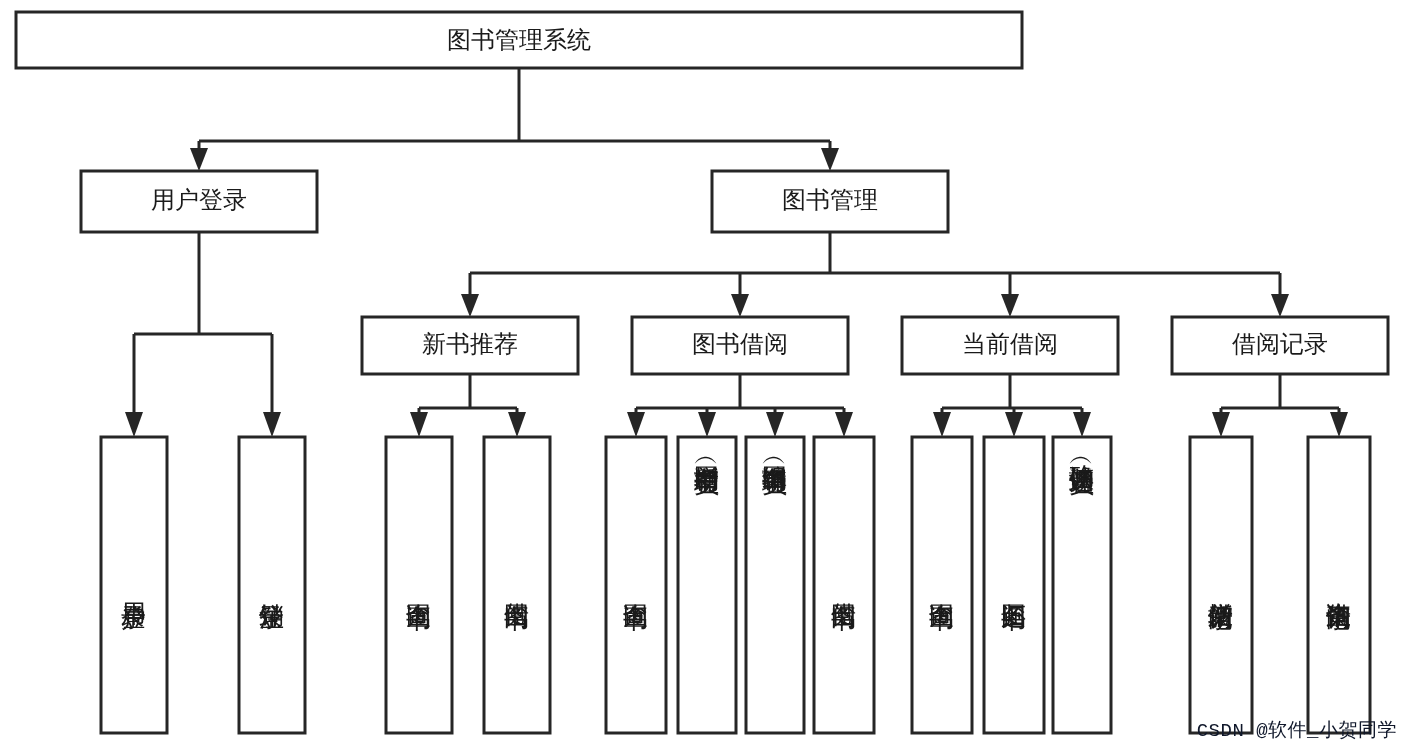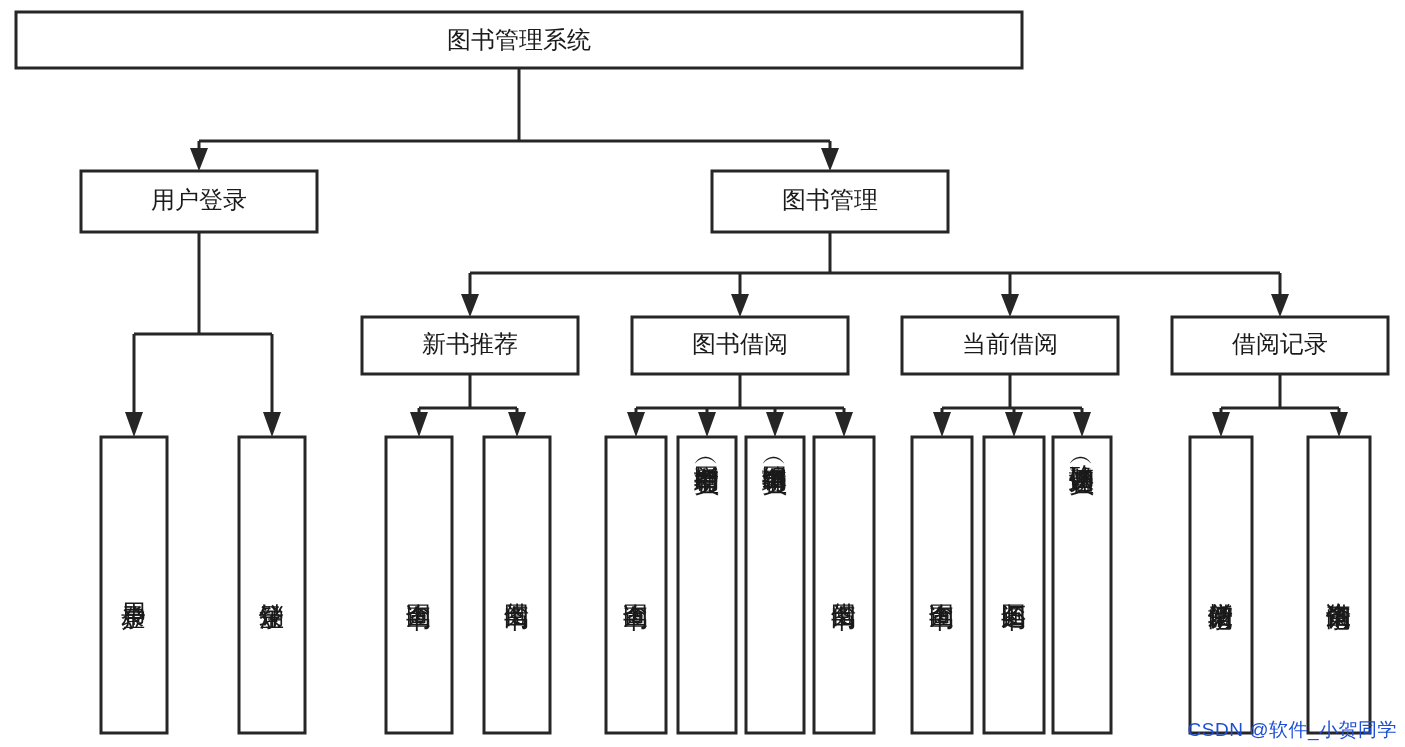--- a/index.html
+++ b/index.html
@@ -62,23 +62,23 @@
     align-items: center;
     justify-content: center;
     white-space: nowrap;
     letter-spacing: 1px;
     pointer-events: none;
   }
   .watermark {
     position: absolute;
     right: 8px;
     bottom: 4px;
-    font-family: Liberation Sans, sans-serif;
+    font-family: Liberation Mono, monospace;
     font-size: 19px;
-    color: #1d4ed8;
+    color: #0f172a;
     white-space: nowrap;
     letter-spacing: 0.5px;
     margin-top: 30px;
   }
 </style>
 </head>
 <body>
 
 <div id="diagram-root">
 

